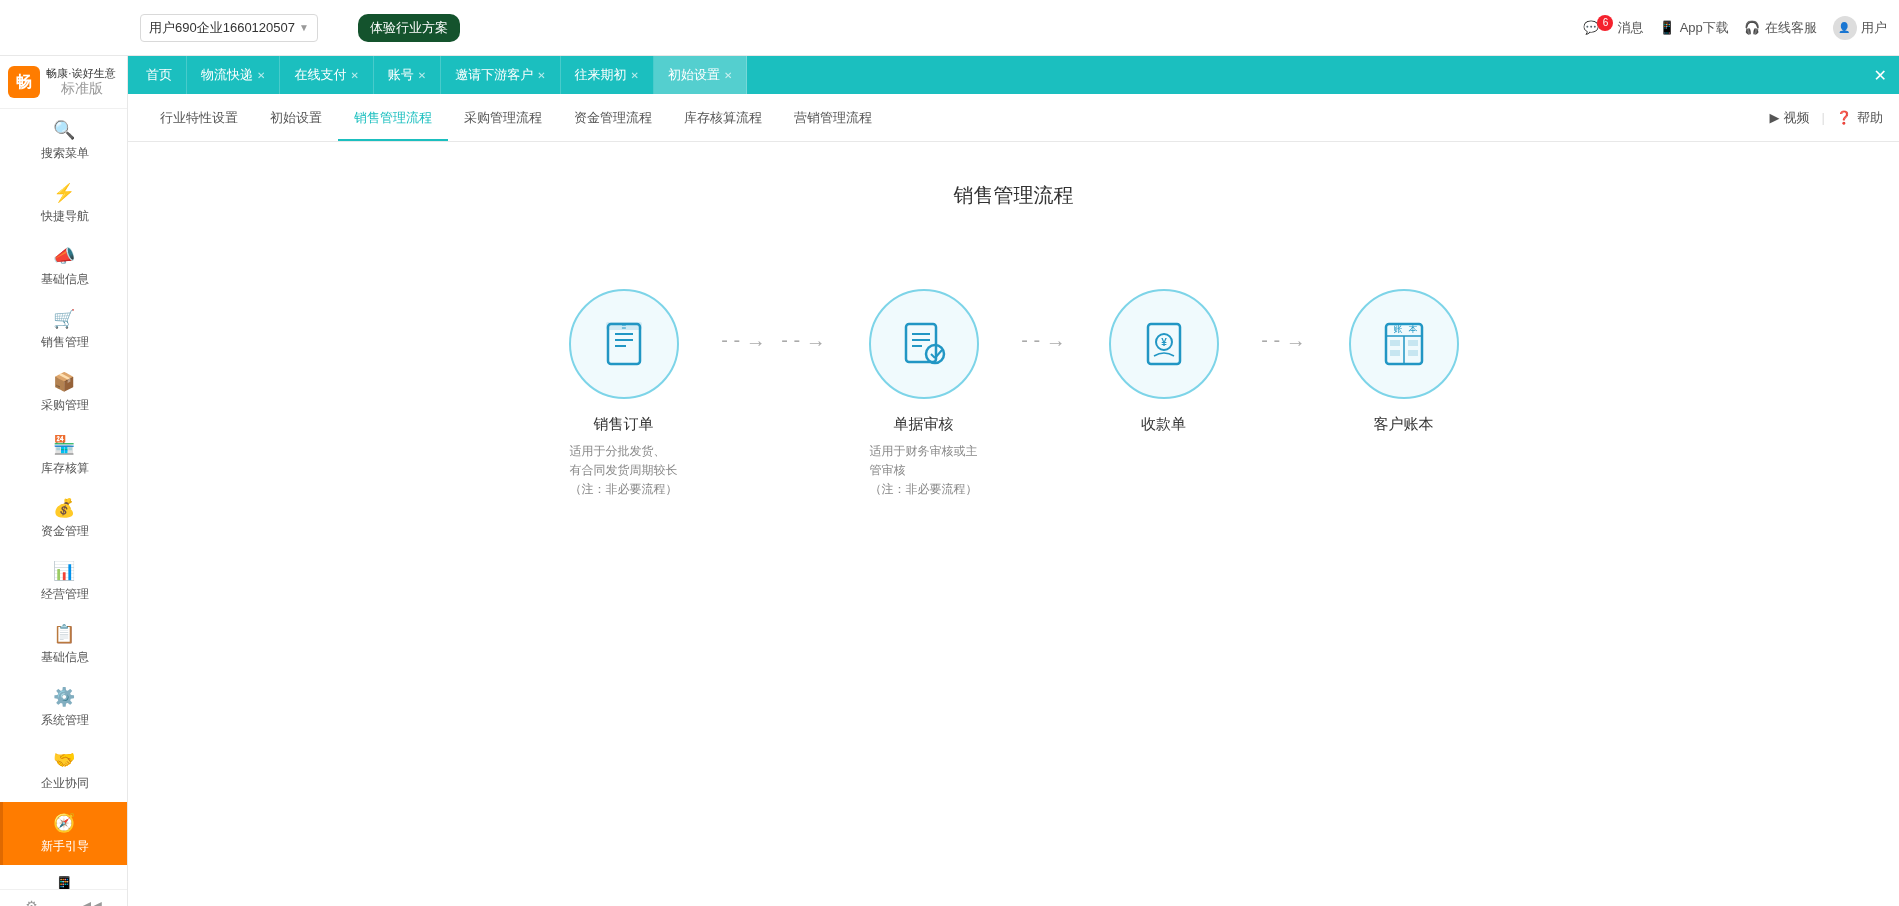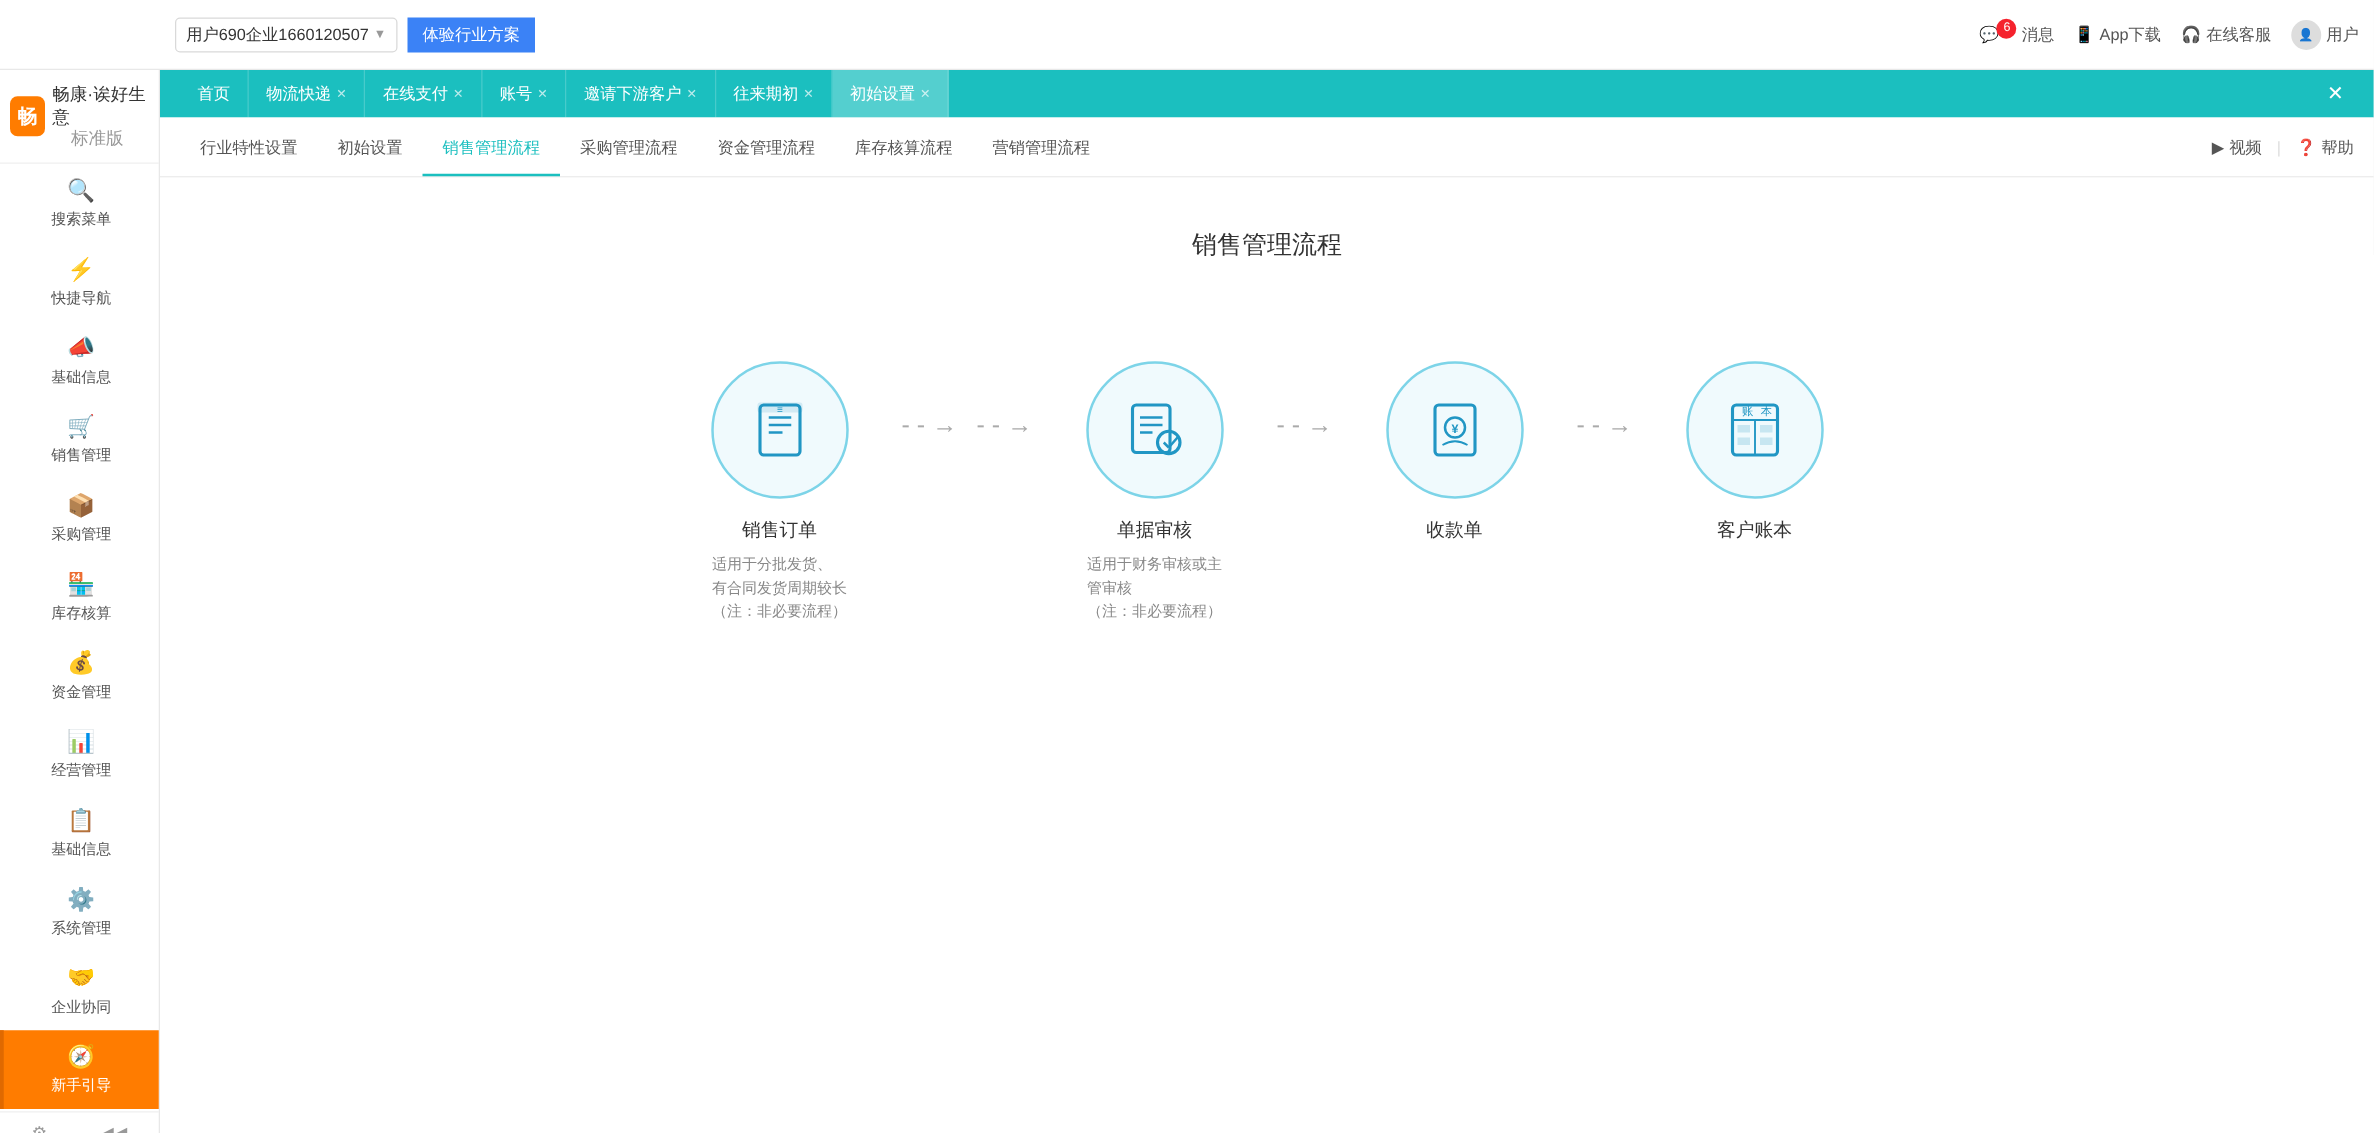--- a/index.html
+++ b/index.html
@@ -28,27 +28,28 @@
       border-radius: 4px;
       padding: 4px 8px;
       cursor: pointer;
       gap: 4px;
       font-size: 13px;
       color: #333;
       margin-left: 140px;
     }
     .user-selector .arrow { color: #999; font-size: 10px; }
     .experience-btn {
-      background: #3b82f6;
+      background: #14532d;
       color: #fff;
       border: none;
-      border-radius: 0;
+      border-radius: 10px;
       padding: 5px 12px;
       cursor: pointer;
       font-size: 13px;
+      margin-left: 32px;
     }
     .top-header-right {
       display: flex;
       align-items: center;
       gap: 16px;
       font-size: 13px;
       color: #555;
     }
     .top-header-right .icon-item {
       display: flex;
@@ -109,21 +110,21 @@
       height: 32px;
       background: #ff7c00;
       border-radius: 6px;
       display: flex;
       align-items: center;
       justify-content: center;
       color: #fff;
       font-size: 16px;
       font-weight: bold;
     }
-    .logo-text { font-size: 14px; color: #333; line-height: 1.3; }
+    .logo-text { font-size: 11px; color: #333; line-height: 1.3; }
     .logo-sub { font-size: 14px; color: #999; margin-left: 15px; }
     .sidebar-nav { flex: 1; overflow-y: auto; }
     .sidebar-item {
       display: flex;
       flex-direction: column;
       align-items: center;
       padding: 10px 4px;
       cursor: pointer;
       color: #555;
       font-size: 12px;
@@ -156,21 +157,21 @@
       flex-direction: column;
       overflow: hidden;
     }
 
     
     .tab-nav {
       background: #1bbfbf;
       display: flex;
       align-items: center;
       height: 38px;
-      padding: 0 16px;
+      padding: 0 4px;
       flex-shrink: 0;
     }
     .tab-item {
       display: flex;
       align-items: center;
       padding: 0 14px;
       height: 38px;
       color: #fff;
       cursor: pointer;
       font-size: 13px;

